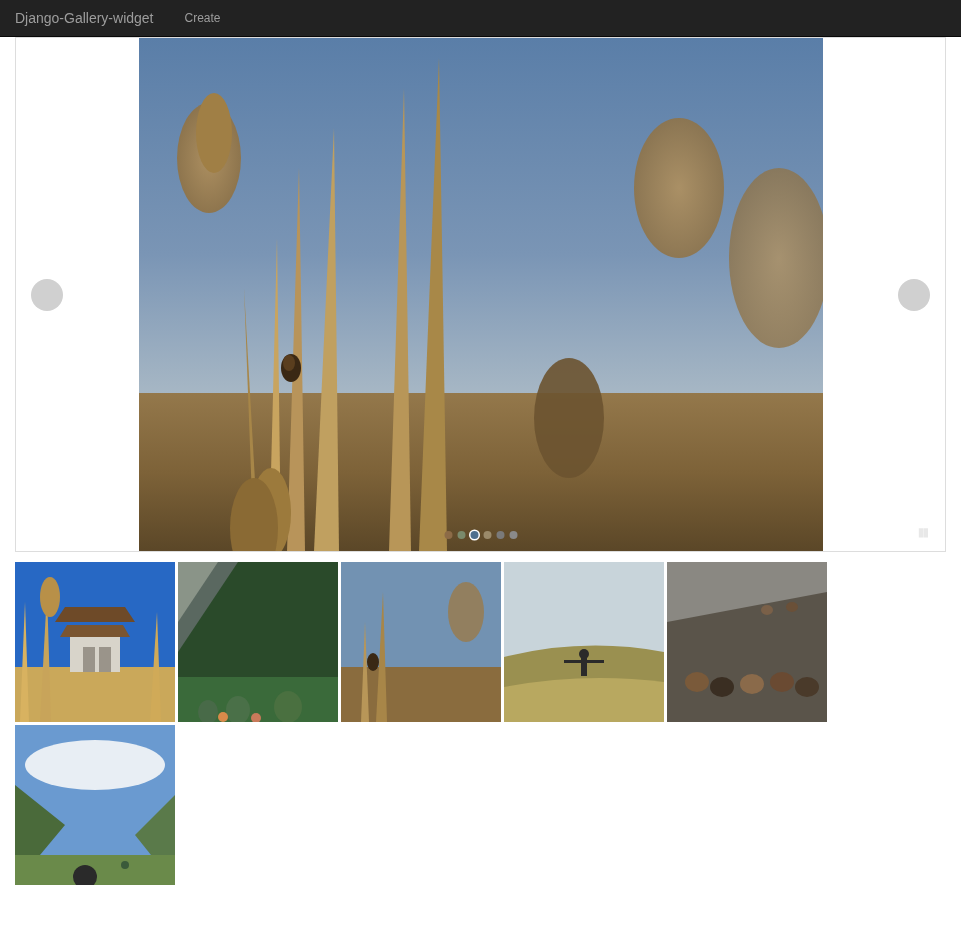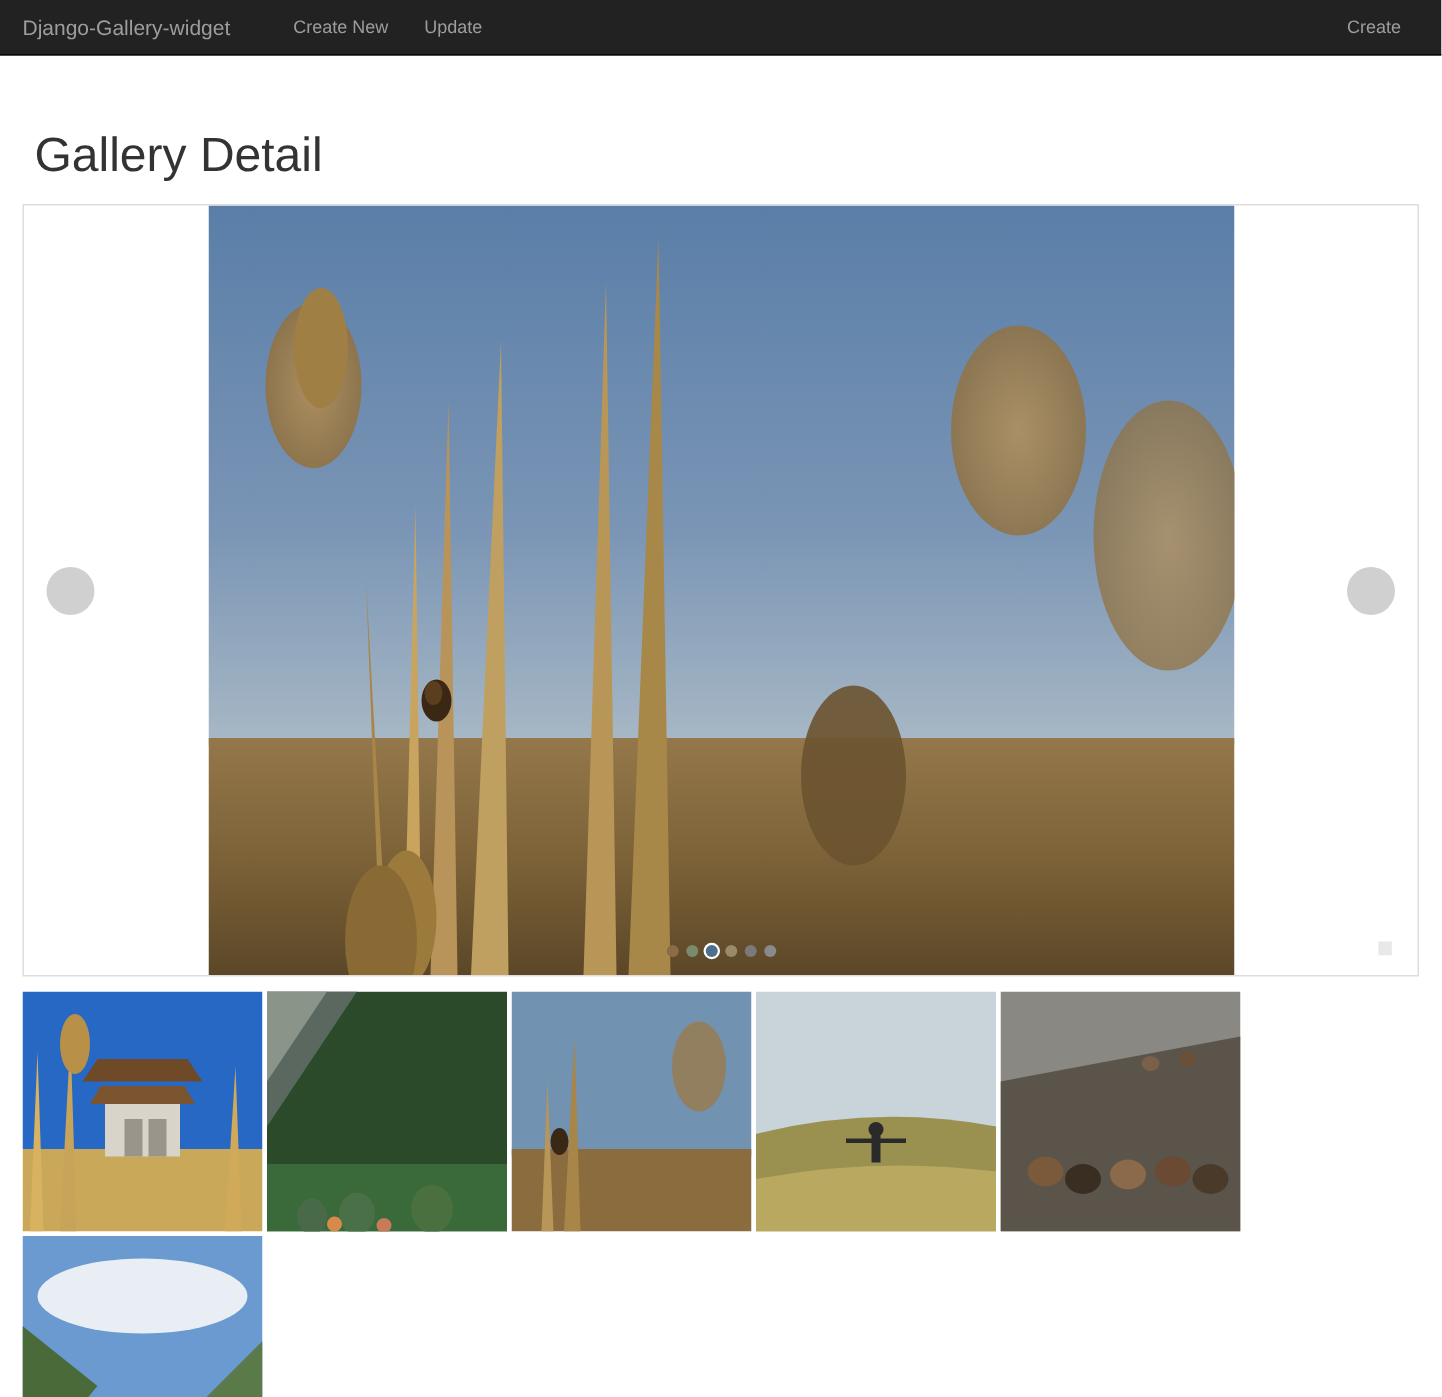--- a/index.html
+++ b/index.html
@@ -1,18 +1,18 @@
 <!DOCTYPE html>
 <html><head>
 <meta charset="utf-8">
 <style>
   * { box-sizing: border-box; margin: 0; padding: 0; }
   body { font-family: -apple-system, BlinkMacSystemFont, "Segoe UI", Helvetica, Arial, sans-serif; background: #fff; color: #333; width: 961px; }
   .navbar { background: #222; height: 37px; display: flex; align-items: center; padding: 0 15px; border-bottom: 1px solid #080808; }
-  .navbar-brand { color: #9d9d9d; font-size: 14px; text-decoration: none; margin-right: 30px; }
+  .navbar-brand { color: #9d9d9d; font-size: 14px; text-decoration: none; margin-right: 19px; }
   .navbar-nav { display: flex; list-style: none; flex: 1; }
   .navbar-nav.right { justify-content: flex-end; flex: 0; }
   .navbar-nav li a { color: #9d9d9d; text-decoration: none; font-size: 12px; padding: 10px 12px; display: inline-block; }
   .container { padding: 0 15px; }
   .page-title { font-size: 32px; font-weight: 500; color: #333; margin: 48px 0 14px 8px; }
   .carousel { position: relative; border: 1px solid #ddd; background: #fff; display: flex; align-items: center; justify-content: center; }
   .carousel-slide { width: 684px; height: 513px; display: block; }
   .carousel-control { position: absolute; top: 50%; transform: translateY(-50%); width: 32px; height: 32px; border-radius: 50%; background: #d0d0d0; cursor: pointer; border: none; }
   .carousel-control.prev { left: 15px; }
   .carousel-control.next { right: 15px; }
@@ -21,31 +21,26 @@
   .indicator-dot { width: 8px; height: 8px; border-radius: 50%; display: inline-block; cursor: pointer; }
   .thumbs { display: flex; flex-wrap: wrap; gap: 3px; margin-top: 10px; }
   .thumb { width: 160px; height: 160px; display: block; cursor: pointer; }
   svg { display: block; }
 </style>
 </head>
 <body>
 
 <div class="navbar">
   <a href="#" class="navbar-brand">Django-Gallery-widget</a>
-  <ul class="navbar-nav">
-    <li><a href="#">Create New</a></li>
-    <li><a href="#">Update</a></li>
-  </ul>
   <ul class="navbar-nav right">
     <li><a href="#">Create</a></li>
   </ul>
 </div>
 
 <div class="container">
-  <h1 class="page-title">Gallery Detail</h1>
 
   <div class="carousel">
     <svg class="carousel-slide" viewBox="0 0 684 513" preserveAspectRatio="xMidYMid slice">
       <defs>
         <linearGradient id="sky" x1="0" y1="0" x2="0" y2="1">
           <stop offset="0%" stop-color="#5a7ea8"></stop>
           <stop offset="60%" stop-color="#7a95b5"></stop>
           <stop offset="100%" stop-color="#a8b8c5"></stop>
         </linearGradient>
         <linearGradient id="field" x1="0" y1="0" x2="0" y2="1">

